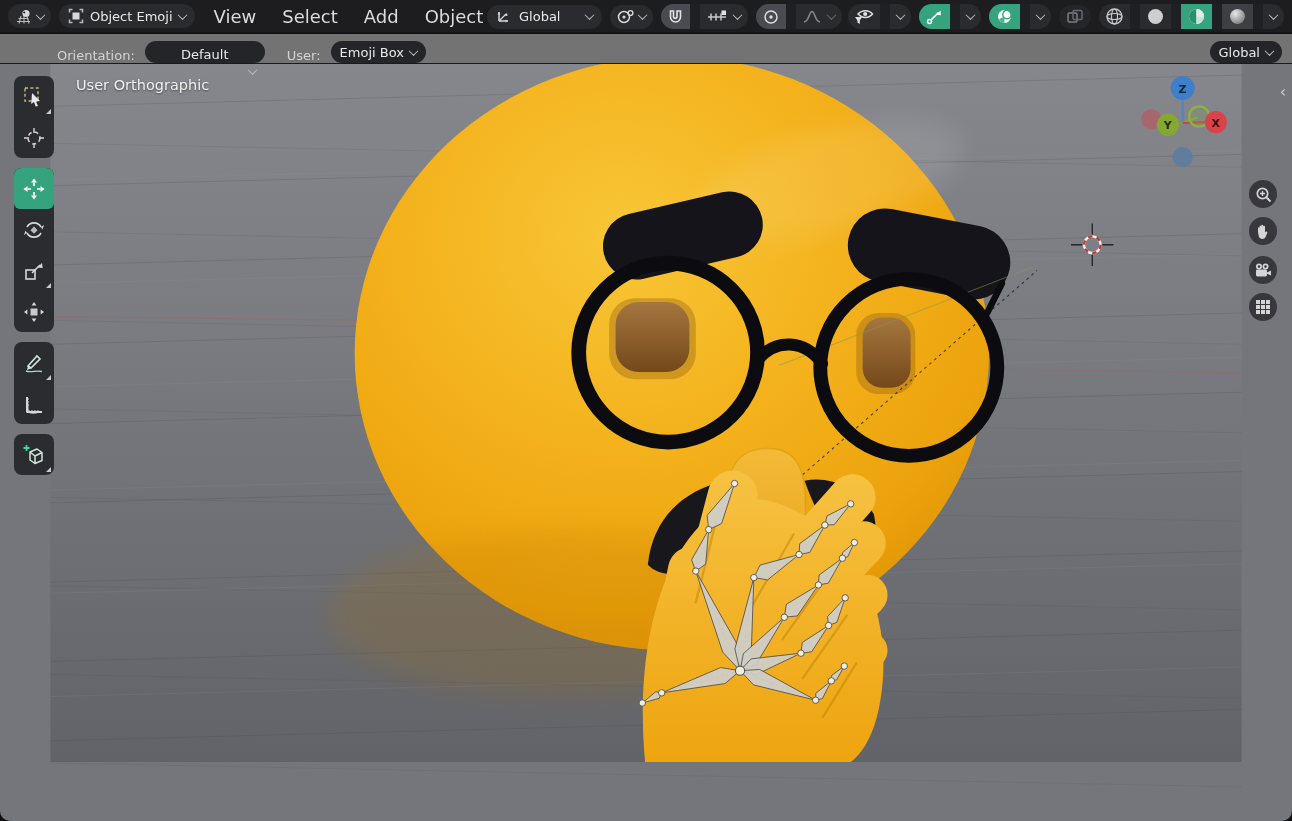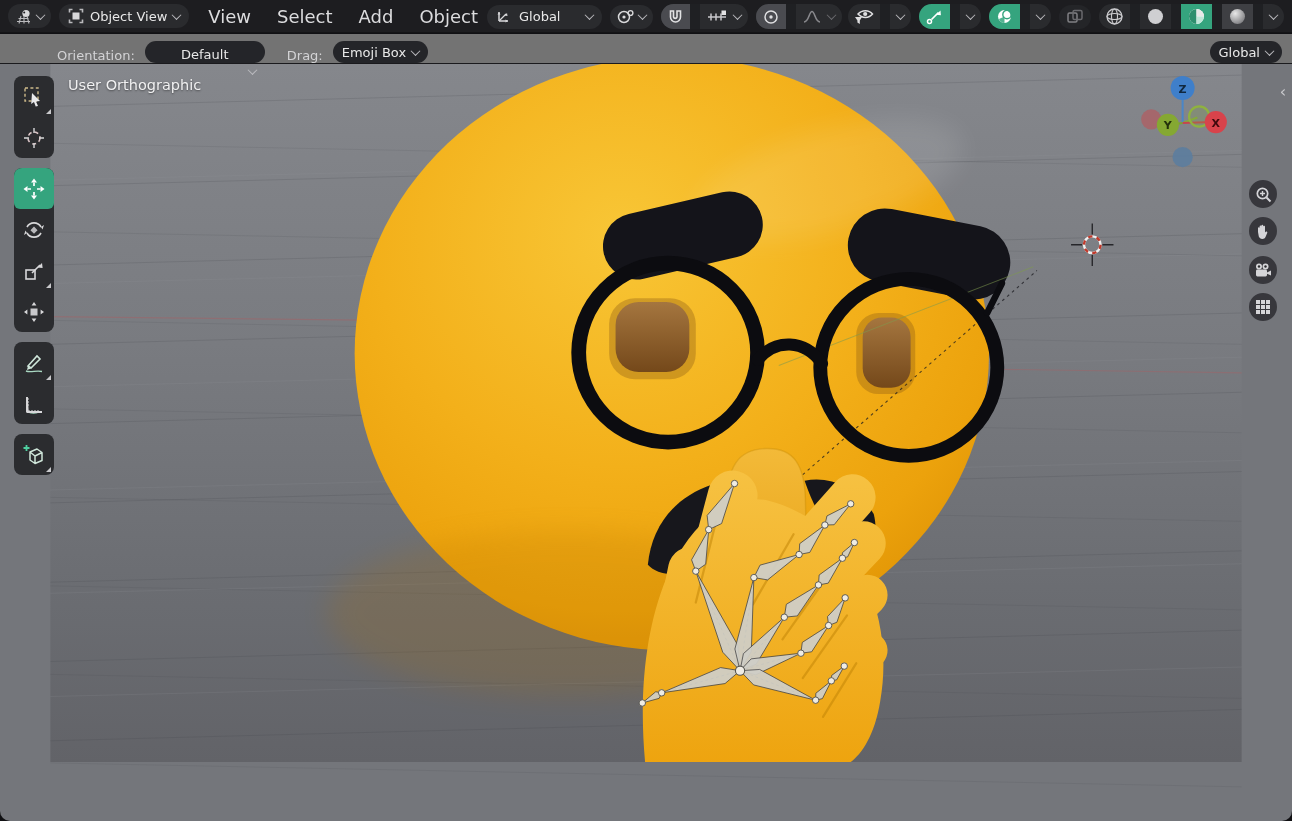--- a/index.html
+++ b/index.html
@@ -26,21 +26,21 @@
   
   .tools-row { position:absolute; left:0; top:34px; width:1292px; height:30px;
     background:#737373; display:flex; align-items:flex-end; z-index:29; border-bottom:1px solid #1a1a1d;}
   .lbl { color:#d3d3d5; font-size:13px; }
   .tools-row .pill { background:#242529; height:22px; }
 
   
   .viewport { position:absolute; left:0; top:64px; width:1292px; height:757px;
     border-radius:0 0 10px 10px; overflow:hidden; background:#74767b; }
   .scene { position:absolute; left:0; top:0; }
-  .vp-text { position:absolute; left:68px; color:#f1f1f2; font-size:14.5px;
+  .vp-text { position:absolute; left:76px; color:#f1f1f2; font-size:14.5px;
     text-shadow:0 1px 2px rgba(0,0,0,.45); z-index:5; }
   .sidebar-toggle { position:absolute; right:2px; top:18px; color:#c8c9cc; font-size:16px; z-index:6;
     width:14px; text-align:center; cursor:pointer;}
 
   
   .shelf { position:absolute; left:14px; top:12px; z-index:10; display:flex; flex-direction:column; gap:10px; }
   .tgroup { background:rgba(38,39,43,.94); border-radius:8px; display:flex; flex-direction:column; overflow:hidden; }
   .tbtn { width:40px; height:41px; display:flex; align-items:center; justify-content:center; position:relative; }
   .tbtn.active { background:#35a47e; border-radius:6px; }
   .tbtn .corner { position:absolute; right:3px; bottom:3px; width:0; height:0;
@@ -393,21 +393,21 @@
           <path d="M2,13.5 L15,13.5 M3.5,10.5 L13.5,10.5 M4,15.5 L6,8 M9,15.5 L9,8 M14,15.5 L12,8" stroke="#b9b9bc" stroke-width="1.1" fill="none"></path>
         </svg>
       <span class="chev"></span>
     </div>
     <div style="width:8px"></div>
     <div class="pill">
       <svg width="16" height="16">
           <rect x="4.5" y="4.5" width="7" height="7" fill="#d8d8da"></rect>
           <path d="M1.5,4.5 L1.5,1.5 L4.5,1.5 M11.5,1.5 L14.5,1.5 L14.5,4.5 M14.5,11.5 L14.5,14.5 L11.5,14.5 M4.5,14.5 L1.5,14.5 L1.5,11.5" fill="none" stroke="#b9b9bc" stroke-width="1.6"></path>
         </svg>
-      <span>Object View</span>
+      <span>Object Emoji</span>
       <span class="chev"></span>
     </div>
     <div style="width:6px"></div>
     <div class="menu">View</div>
     <div class="menu">Select</div>
     <div class="menu">Add</div>
     <div class="menu">Object</div>
 
     <div style="position:absolute; left:487px; top:4px; display:flex; gap:8px; align-items:center;">
       <div class="pill">
@@ -563,21 +563,21 @@
           <line x1="5" y1="12" x2="5" y2="3" stroke="#c9c9cc" stroke-width="1.3"></line>
           <path d="M5,1 L3.5,4 L6.5,4 Z" fill="#c9c9cc"></path>
           <line x1="5" y1="12" x2="11" y2="12" stroke="#c9c9cc" stroke-width="1.3"></line>
           <path d="M13,12 L10,10.5 L10,13.5 Z" fill="#c9c9cc"></path>
           <circle cx="5" cy="12" r="1.5" fill="#c9c9cc"></circle>
         </svg>
       <span>Default</span>
       <span class="chev" style="margin-left:auto;"></span>
     </div>
     <div style="width:22px"></div>
-    <span class="lbl">Drag:</span>
+    <span class="lbl">User:</span>
     <div style="width:10px"></div>
     <div class="pill">
       <span>Emoji Box</span>
       <span class="chev"></span>
     </div>
     <div class="pill" style="margin-left:auto; margin-right:10px;">
       <span>Global</span>
       <span class="chev"></span>
     </div>
   </div>

